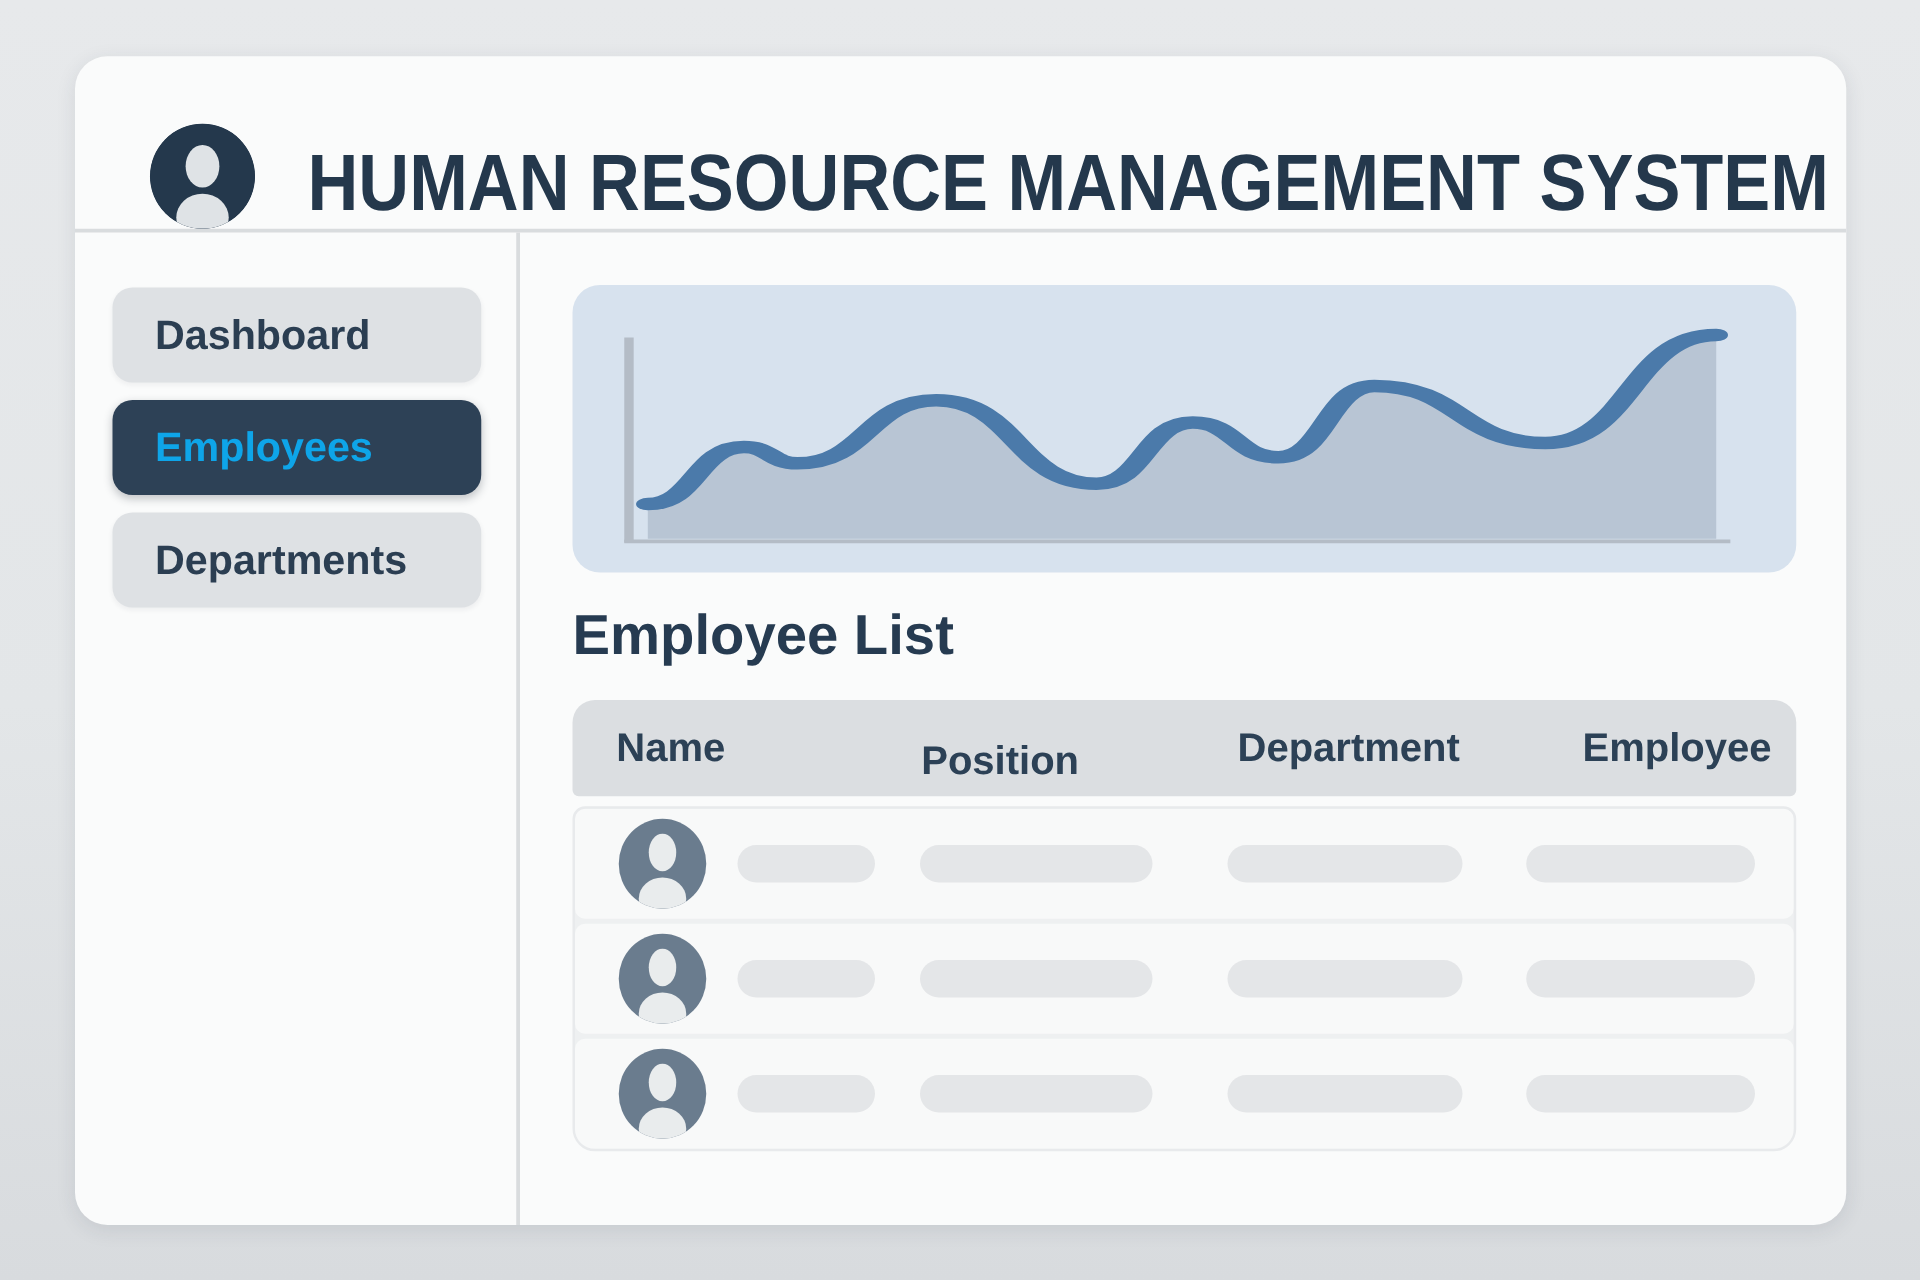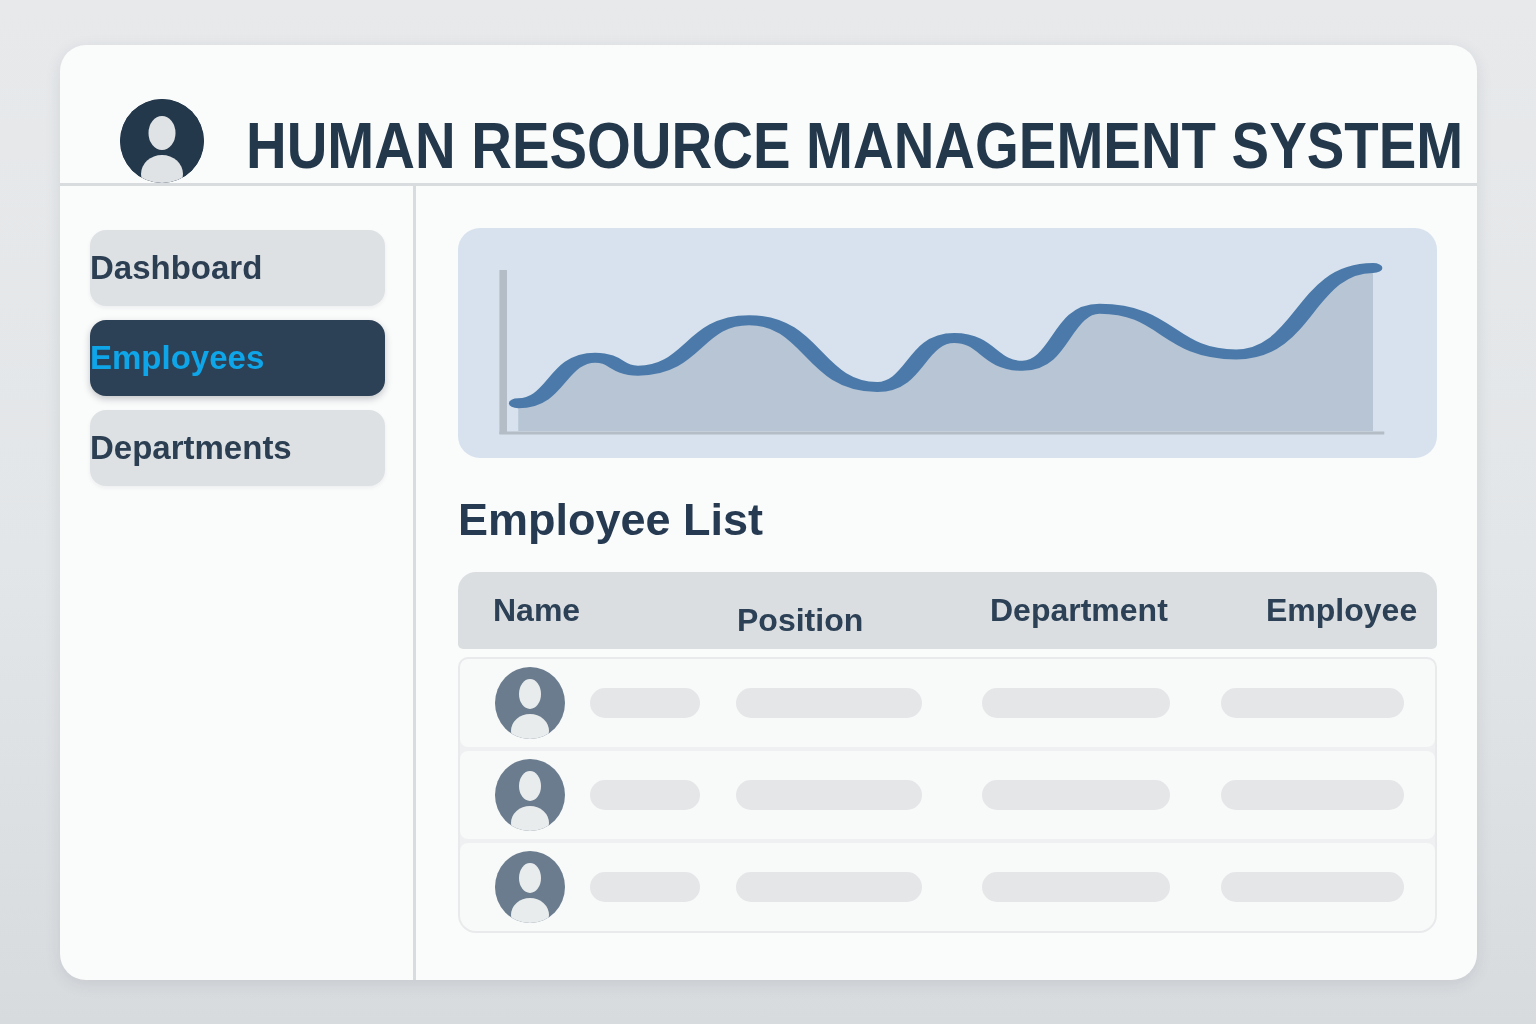--- a/index.html
+++ b/index.html
@@ -45,20 +45,21 @@
   .sidebar {
     width: 356px; flex: 0 0 356px;
     border-right: 3px solid #d9dcde;
     padding: 44px 28px 0 30px;
     display: flex; flex-direction: column; gap: 14px;
   }
   .nav-btn {
     height: 76px; border-radius: 16px;
     background: #dee1e4;
     display: flex; align-items: center;
+    padding-left: 34px;
     font-size: 33px; font-weight: bold; color: #2b3e52;
     box-shadow: 0 2px 4px rgba(30,40,50,.06);
     cursor: pointer;
   }
   .nav-btn.is-active {
     background: #2d4156; color: #0ea5e9;
     box-shadow: 0 3px 7px rgba(30,40,50,.25);
   }
 
   
@@ -83,21 +84,21 @@
   
   .chart-card {
     flex: 1; height: 230px;
     border-radius: 22px;
     overflow: hidden;
   }
   .chart-card svg { display: block; width: 100%; height: 100%; }
 
   
   .section-title {
-    margin-top: 36px;
+    margin-top: 24px;
     font-size: 45px; font-weight: bold; color: #263b51;
   }
 
   
   .emp-table { margin-top: 26px; width: 100%; }
   .thead {
     height: 77px;
     background: #dbdee1;
     border-radius: 18px 18px 5px 5px;
     display: grid; grid-template-columns: 276px 244px 238px 1fr;

